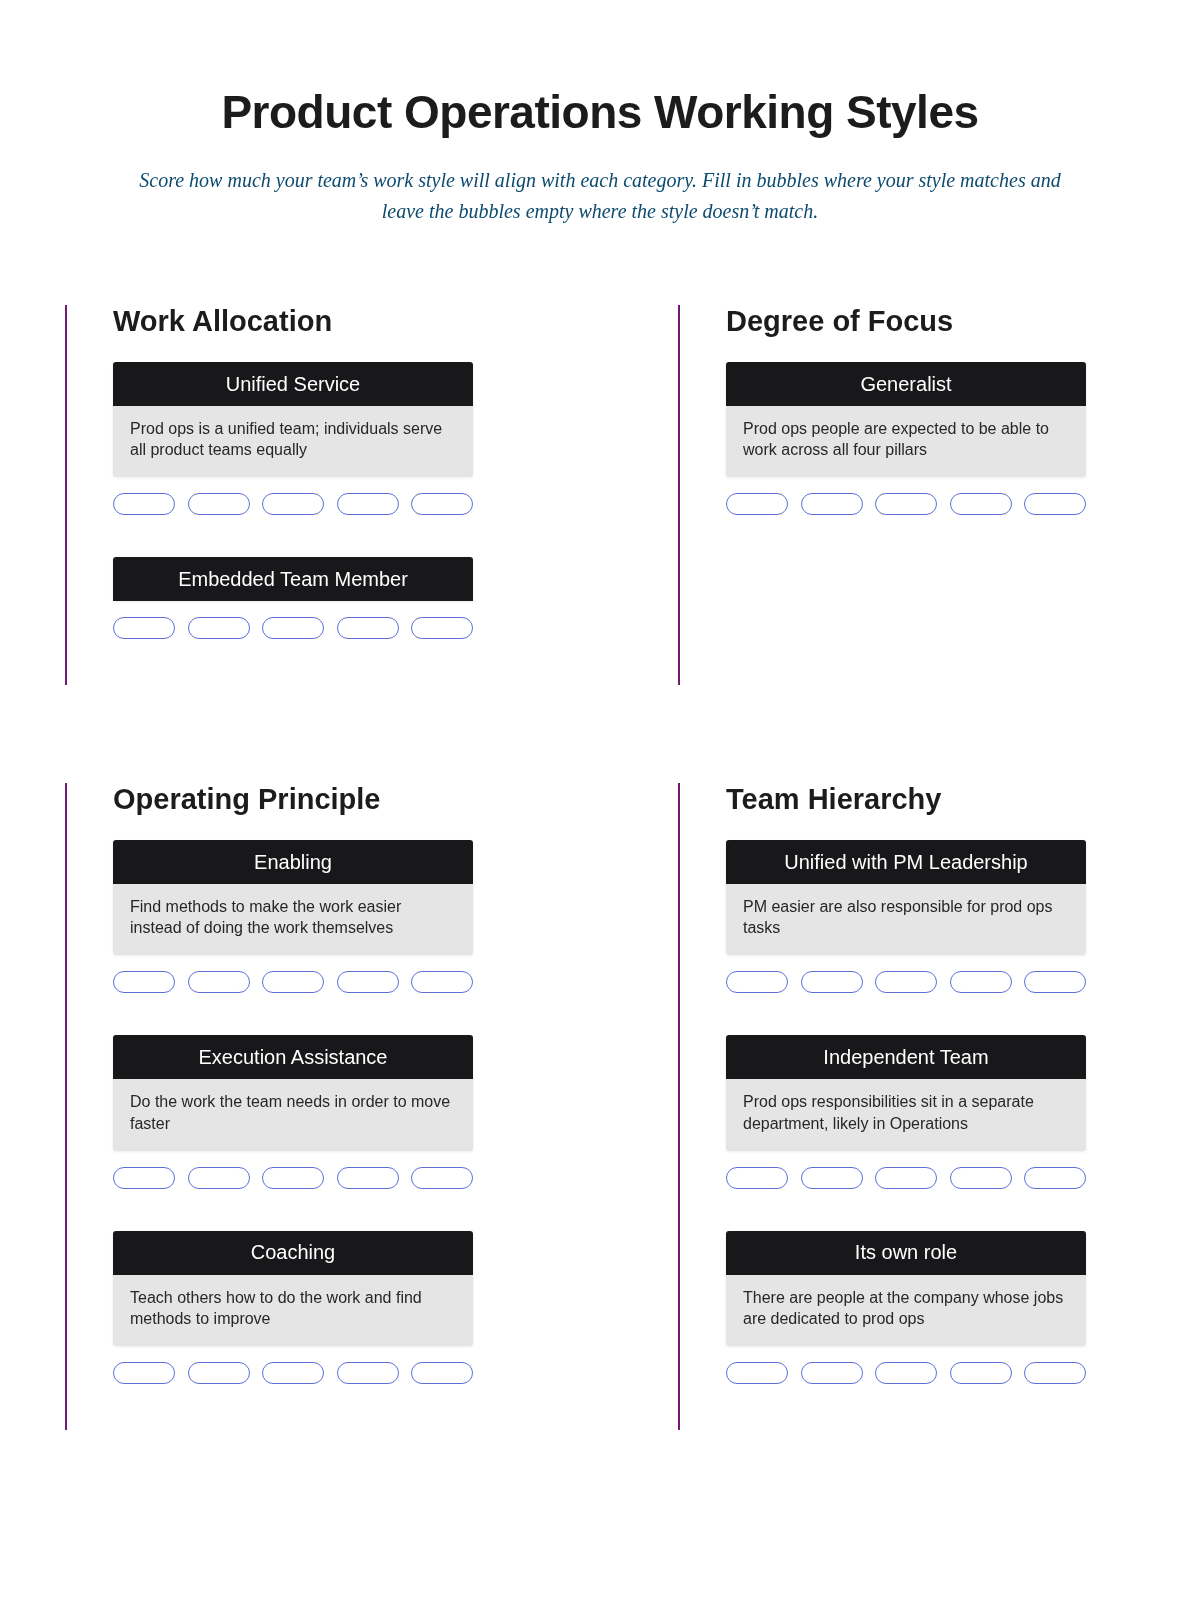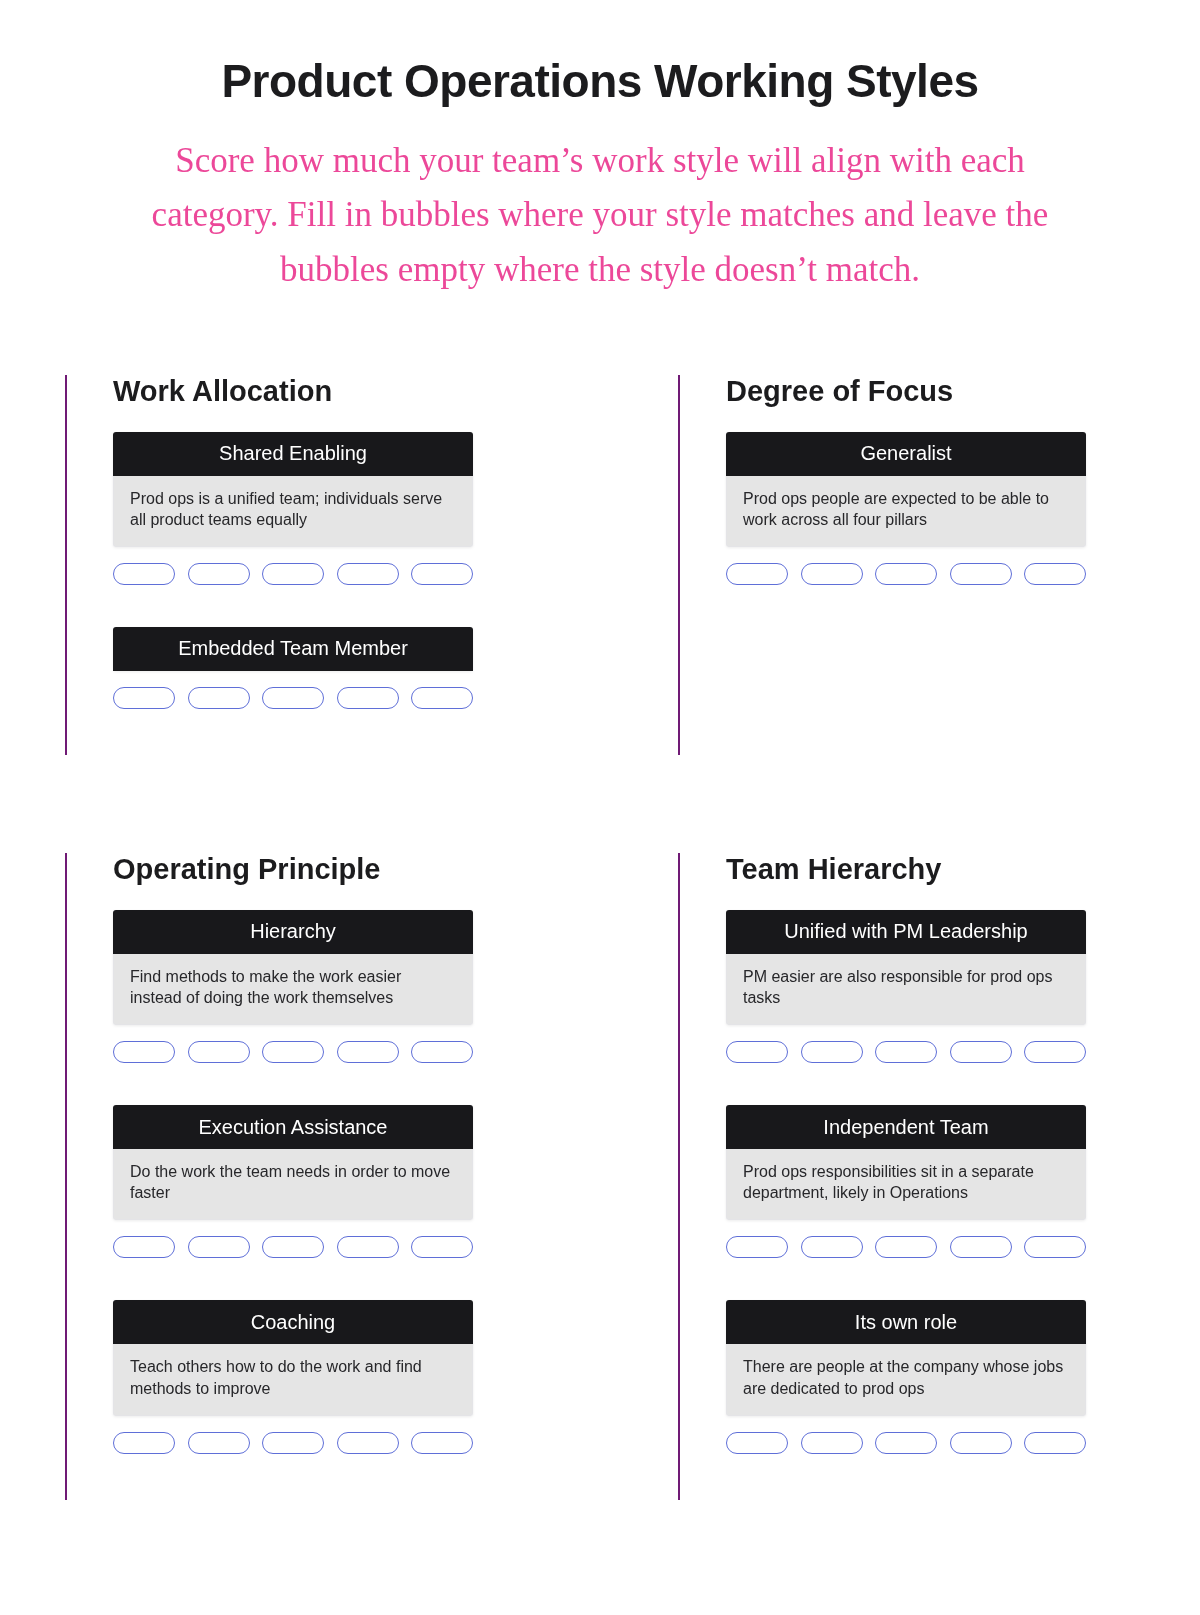--- a/index.html
+++ b/index.html
@@ -7,35 +7,36 @@
   body {
     width: 1200px;
     height: 1615px;
     font-family: "Liberation Sans", sans-serif;
     color: #18181b;
     overflow: hidden;
   }
   .page { width: 1200px; height: 1615px; background: #ffffff; }
 
   .page-title {
-    padding-top: 54px;
+    padding-top: 85px;
     text-align: center;
     font-size: 46px;
     font-weight: 700;
     letter-spacing: -0.5px;
     color: #1c1c1e;
   }
   .page-subtitle {
     margin: 26px auto 0 auto;
     max-width: 930px;
     text-align: center;
     font-family: "Liberation Serif", serif;
-    font-size: 35px;
+    font-size: 20px;
     line-height: 1.55;
-    color: #ec4899;
+    color: #0c4a6e;
+    font-style: italic;
   }
 
   .grid {
     margin-left: 65px;
     margin-top: 78px;
     display: grid;
     grid-template-columns: 408px 408px;
     column-gap: 205px;
     row-gap: 98px;
   }
@@ -109,21 +110,21 @@
   <p class="page-subtitle">Score how much your team’s work style will align with each category. Fill in bubbles where your style matches and leave the bubbles empty where the style doesn’t match.</p>
 
   <div class="grid">
 
     <section class="section">
       <h2 class="section-heading">Work Allocation</h2>
 
       <div class="item">
         <div class="card">
           <div class="card-header">
-            <span>Shared Enabling</span>
+            <span>Unified Service</span>
           </div>
           <div class="card-body">Prod ops is a unified team; individuals serve all product teams equally</div>
         </div>
         <div class="bubbles">
           <span class="bubble"></span>
             <span class="bubble"></span>
             <span class="bubble"></span>
             <span class="bubble"></span>
             <span class="bubble"></span>
         </div>
@@ -165,21 +166,21 @@
         </div>
       </div>
     </section>
 
     <section class="section">
       <h2 class="section-heading">Operating Principle</h2>
 
       <div class="item">
         <div class="card">
           <div class="card-header">
-            <span>Hierarchy</span>
+            <span>Enabling</span>
           </div>
           <div class="card-body">Find methods to make the work easier instead of doing the work themselves</div>
         </div>
         <div class="bubbles">
           <span class="bubble"></span>
             <span class="bubble"></span>
             <span class="bubble"></span>
             <span class="bubble"></span>
             <span class="bubble"></span>
         </div>

